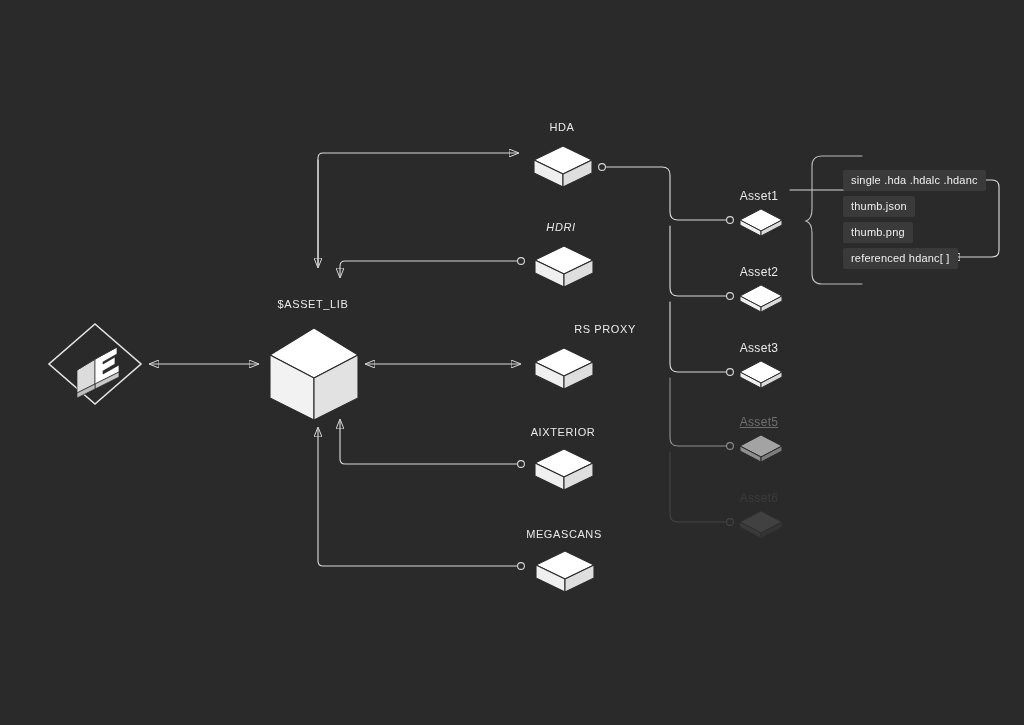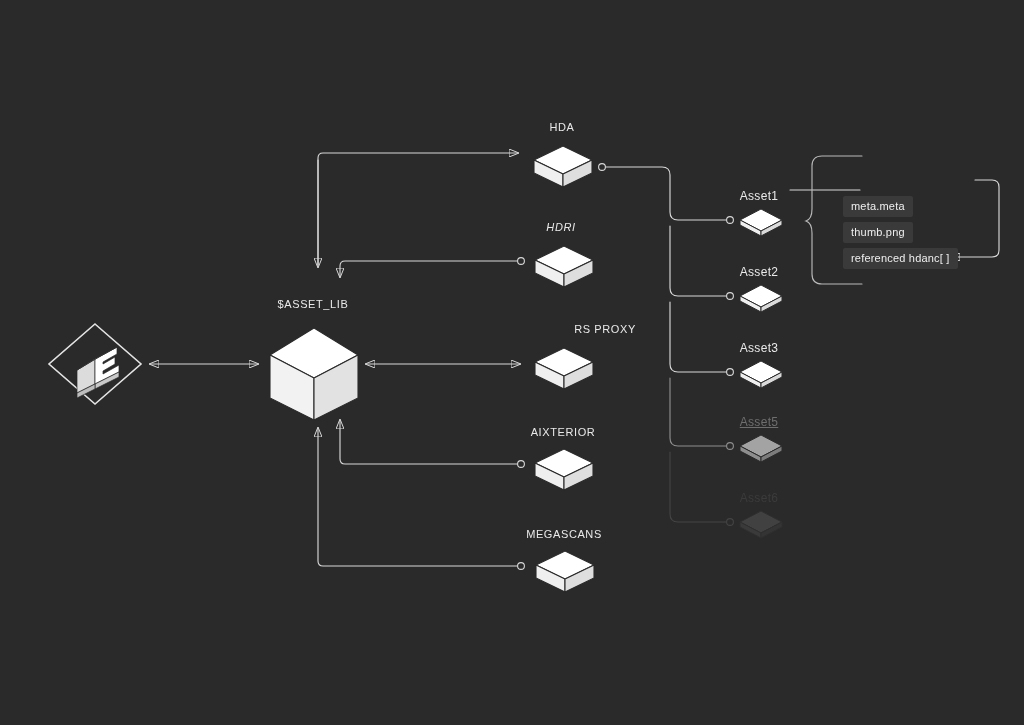--- a/index.html
+++ b/index.html
@@ -259,17 +259,18 @@
 
   <div class="node-label small dimmer" style="left:759px; top:491px;">Asset6</div>
   <div class="node glyph" style="left:737px; top:509px; width:48px; height:32px;">
     <svg viewBox="0 0 48 32" width="48" height="32">
       <polygon points="24,2 45,13 24,24 3,13" fill="#414141" stroke="#2f2f2f" stroke-width="1"></polygon>
       <polygon points="3,13 24,24 24,29 3,18" fill="#3a3a3a" stroke="#2f2f2f" stroke-width="1"></polygon>
       <polygon points="45,13 24,24 24,29 45,18" fill="#343434" stroke="#2f2f2f" stroke-width="1"></polygon>
     </svg>
   </div>
 
-  <div class="file-chip" style="left:843px; top:196px;">meta.meta</div>
+  <div class="file-chip" style="left:843px; top:170px;">single .hda .hdalc .hdanc</div>
+  <div class="file-chip" style="left:843px; top:196px;">thumb.json</div>
   <div class="file-chip" style="left:843px; top:222px;">thumb.png</div>
   <div class="file-chip" style="left:843px; top:248px;">referenced hdanc[ ]</div>
 
 </div>
 
 </body></html>

